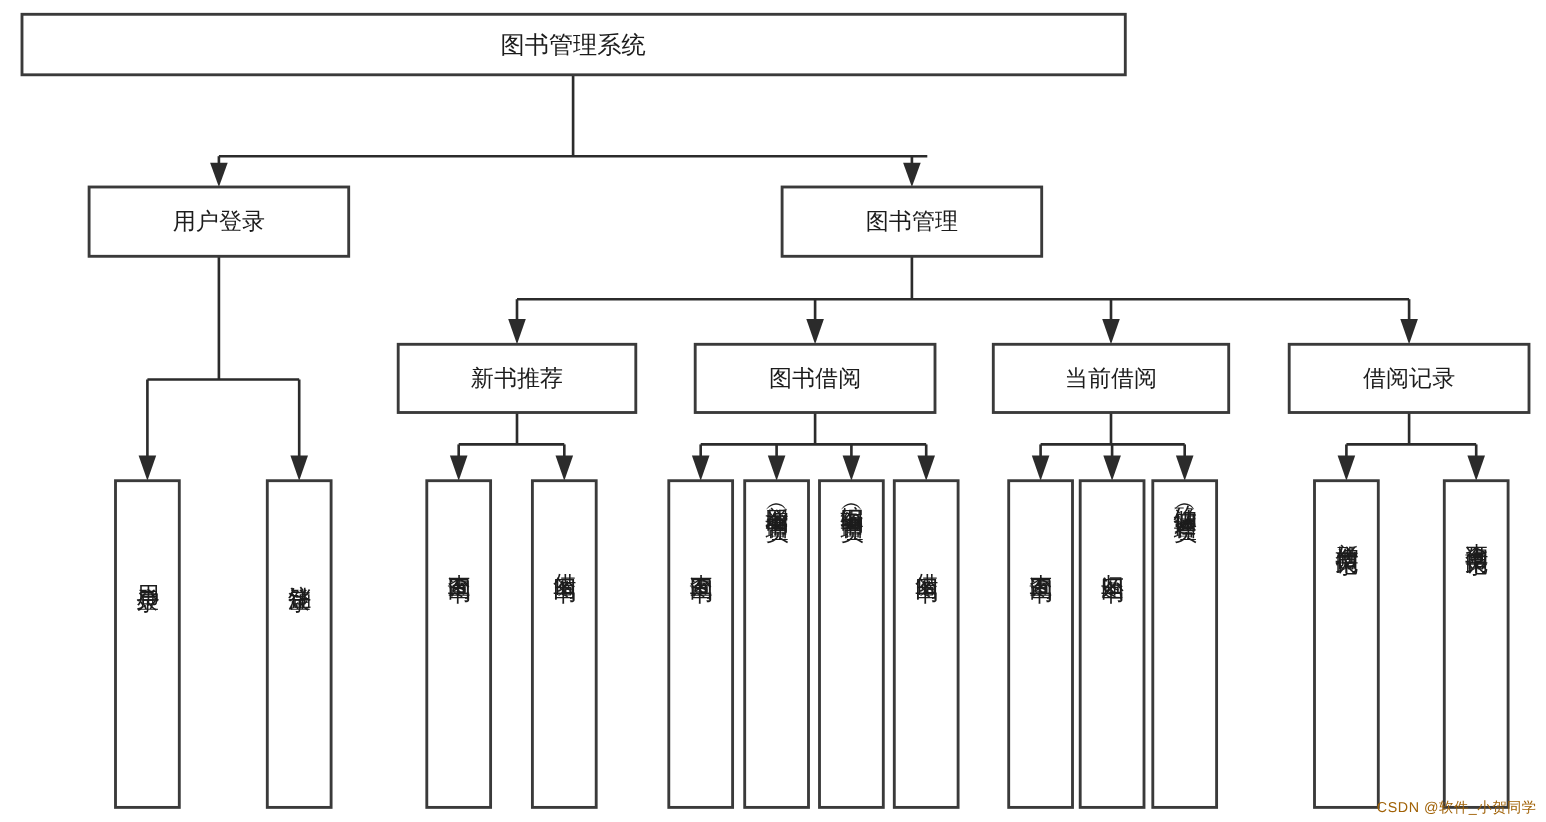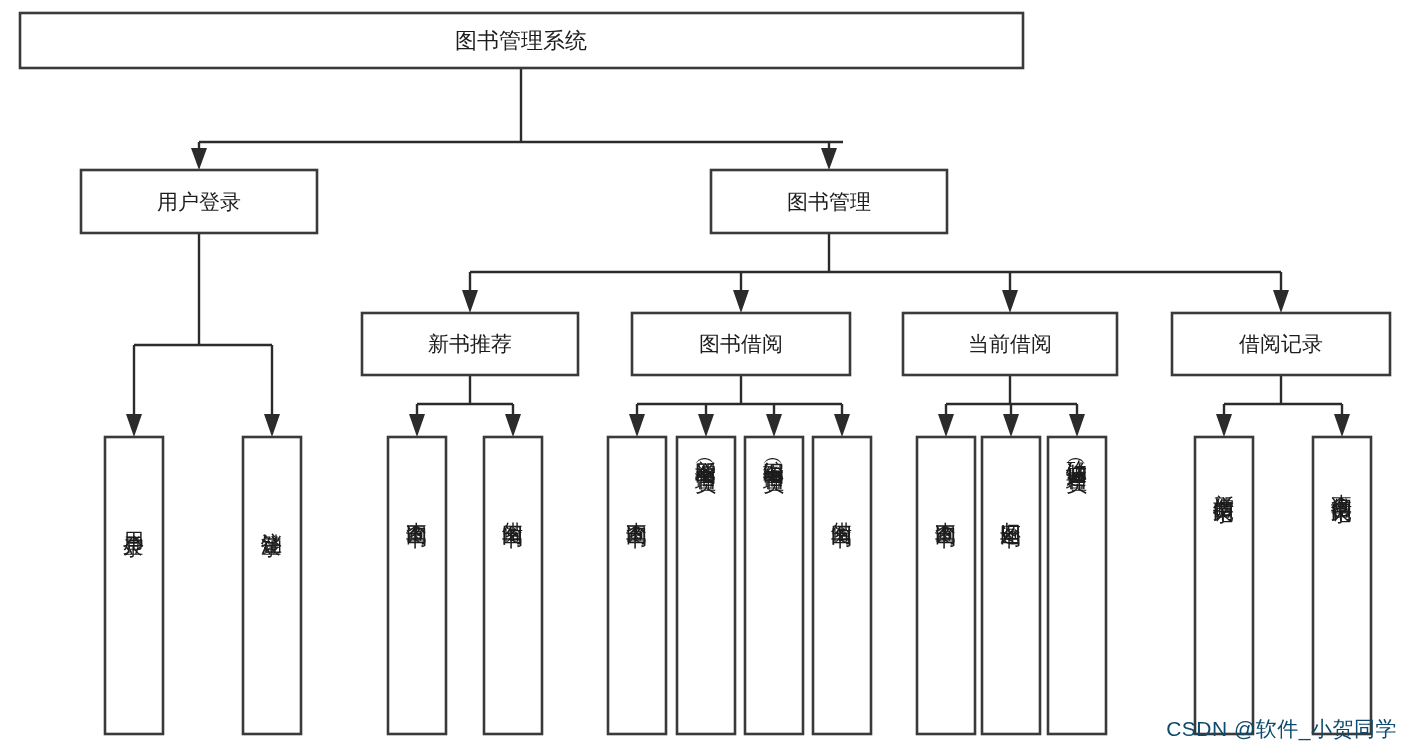--- a/index.html
+++ b/index.html
@@ -73,22 +73,22 @@
     line-height: 1;
     letter-spacing: 2px;
     color: #1c1c1c;
     white-space: nowrap;
   }
   .watermark {
     position: absolute;
     right: 8px;
     bottom: 4px;
     font-family: "Liberation Sans", "DejaVu Sans", sans-serif;
-    font-size: 21px;
-    color: #0c4a6e;
+    font-size: 13px;
+    color: #a16207;
     letter-spacing: 0.5px;
     user-select: none;
   }
 </style>
 </head>
 <body>
 
 <div id="diagram-root">
 
   <svg class="tree-canvas" viewBox="0 0 1405 747" xmlns="http://www.w3.org/2000/svg">

